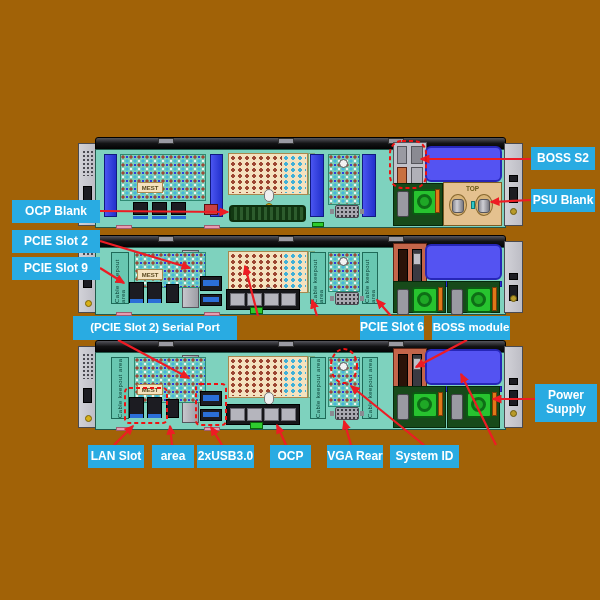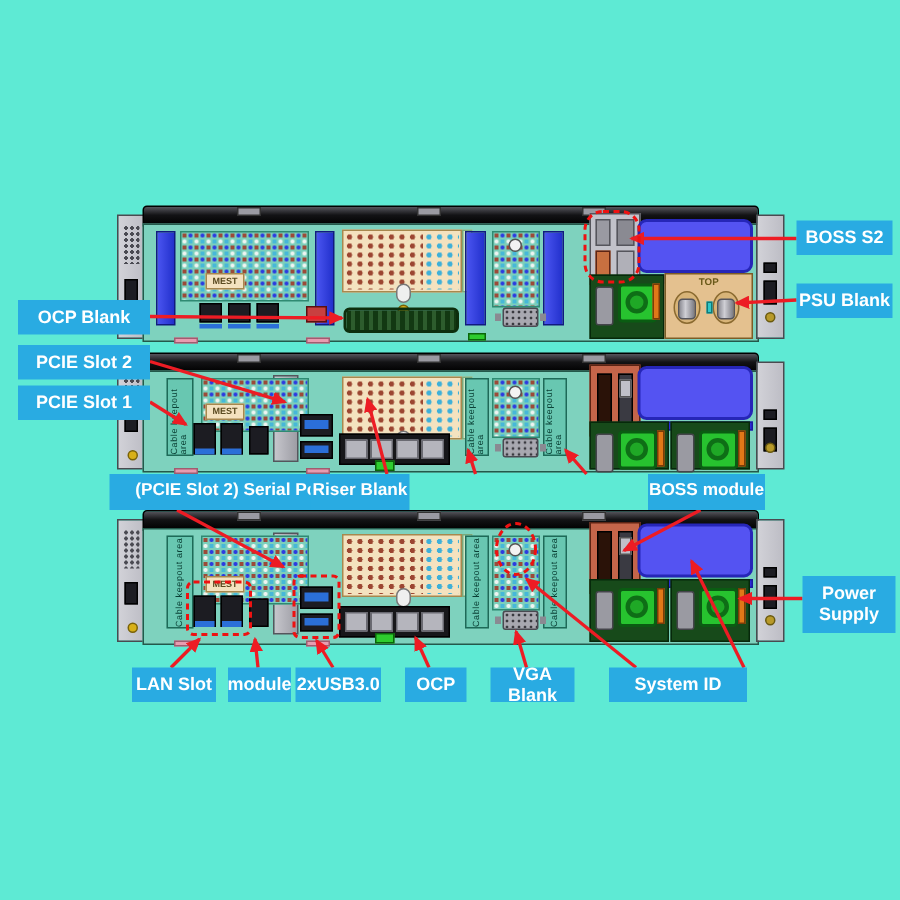--- a/index.html
+++ b/index.html
@@ -1,16 +1,16 @@
 <!DOCTYPE html>
 <html><head>
 <meta charset="utf-8">
 <style>
   html,body{margin:0;padding:0;background:#fff;}
-  .scene{position:relative;width:600px;height:600px;background:#5eead4;overflow:hidden;
+  .scene{position:relative;width:600px;height:600px;background:#a16207;overflow:hidden;
          font-family:"Liberation Sans",sans-serif;}
   .abs{position:absolute;box-sizing:border-box;}
   .callout{position:absolute;box-sizing:border-box;background:#29abe2;color:#fff;
            font-weight:bold;font-size:12px;display:flex;align-items:center;justify-content:center;
            text-align:center;line-height:1.15;z-index:30;}
   .ear{background:linear-gradient(90deg,#d2d2d8,#bdbdc5);border:1px solid #4a4a50;}
   .holes{background-image:radial-gradient(circle at 2px 2px,#4a4a52 1.1px,transparent 1.3px);
          background-size:4px 4px;}
   .topbar{background:linear-gradient(#55555c,#131315 45%,#000);border:1px solid #000;
           border-radius:3px 3px 0 0;}
@@ -281,24 +281,24 @@
       <rect x="125" y="388" width="42" height="35" rx="4"></rect>
       <rect x="196" y="384" width="30" height="41" rx="4"></rect>
       <ellipse cx="344" cy="366" rx="13" ry="17"></ellipse>
     </g>
   </svg>
 
   <div class="callout" style="left:531px;top:147px;width:64px;height:23px;">BOSS S2</div>
   <div class="callout" style="left:531px;top:189px;width:64px;height:23px;">PSU Blank</div>
   <div class="callout" style="left:12px;top:200px;width:88px;height:23px;">OCP Blank</div>
   <div class="callout" style="left:12px;top:230px;width:88px;height:23px;">PCIE Slot 2</div>
-  <div class="callout" style="left:12px;top:257px;width:88px;height:23px;">PCIE Slot 1</div>
+  <div class="callout" style="left:12px;top:257px;width:88px;height:23px;">PCIE Slot 9</div>
   <div class="callout" style="left:73px;top:316px;width:164px;height:24px;font-size:11.5px;">(PCIE Slot 2) Serial Port</div>
-  <div class="callout" style="left:207px;top:316px;width:66px;height:24px;font-size:11.5px;">Riser Blank</div>
+  <div class="callout" style="left:360px;top:316px;width:64px;height:24px;">PCIE Slot 6</div>
   <div class="callout" style="left:432px;top:316px;width:78px;height:24px;font-size:11.5px;">BOSS module</div>
   <div class="callout" style="left:535px;top:384px;width:62px;height:38px;">Power Supply</div>
   <div class="callout" style="left:88px;top:445px;width:56px;height:23px;">LAN Slot</div>
-  <div class="callout" style="left:152px;top:445px;width:42px;height:23px;">module</div>
+  <div class="callout" style="left:152px;top:445px;width:42px;height:23px;">area</div>
   <div class="callout" style="left:197px;top:445px;width:57px;height:23px;">2xUSB3.0</div>
   <div class="callout" style="left:270px;top:445px;width:41px;height:23px;">OCP</div>
-  <div class="callout" style="left:327px;top:445px;width:56px;height:23px;">VGA Blank</div>
-  <div class="callout" style="left:406px;top:445px;width:92px;height:23px;">System ID</div>
+  <div class="callout" style="left:327px;top:445px;width:56px;height:23px;">VGA Rear</div>
+  <div class="callout" style="left:390px;top:445px;width:69px;height:23px;">System ID</div>
 </div>
 
 </body></html>

